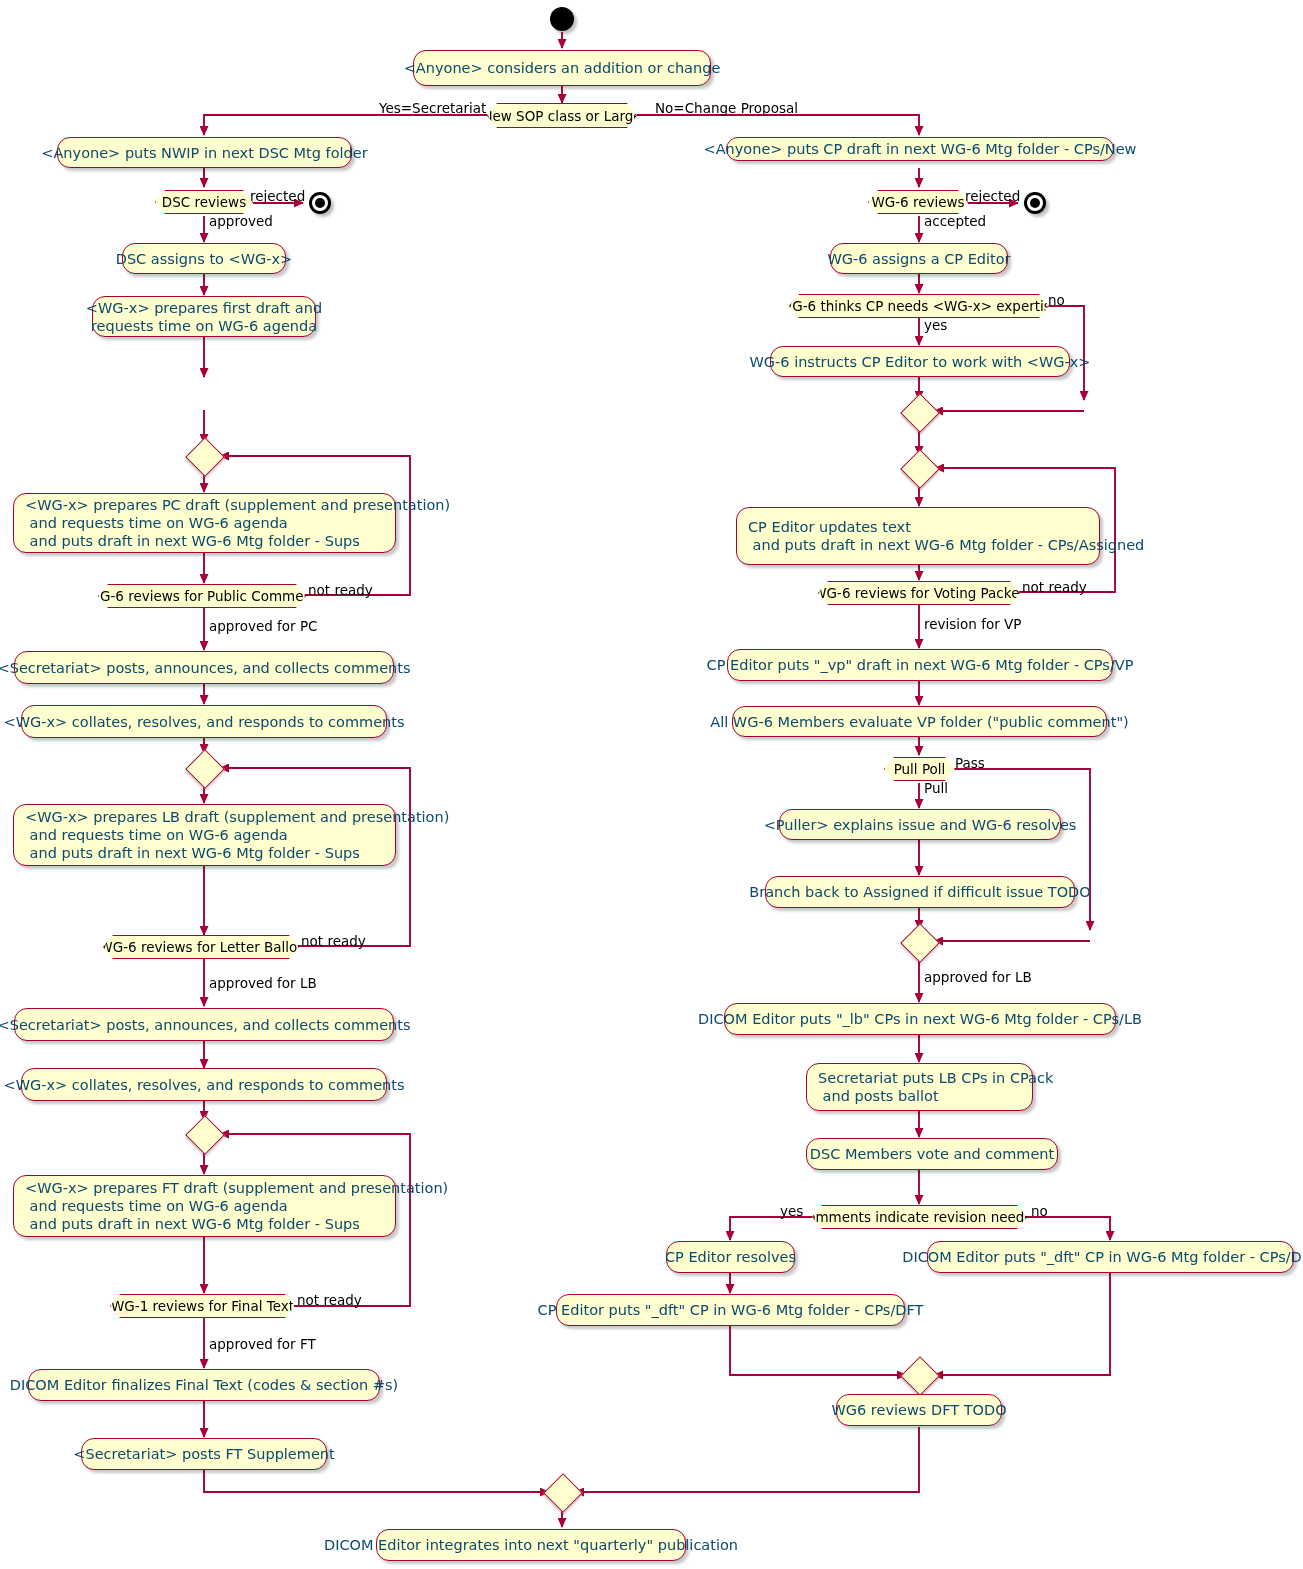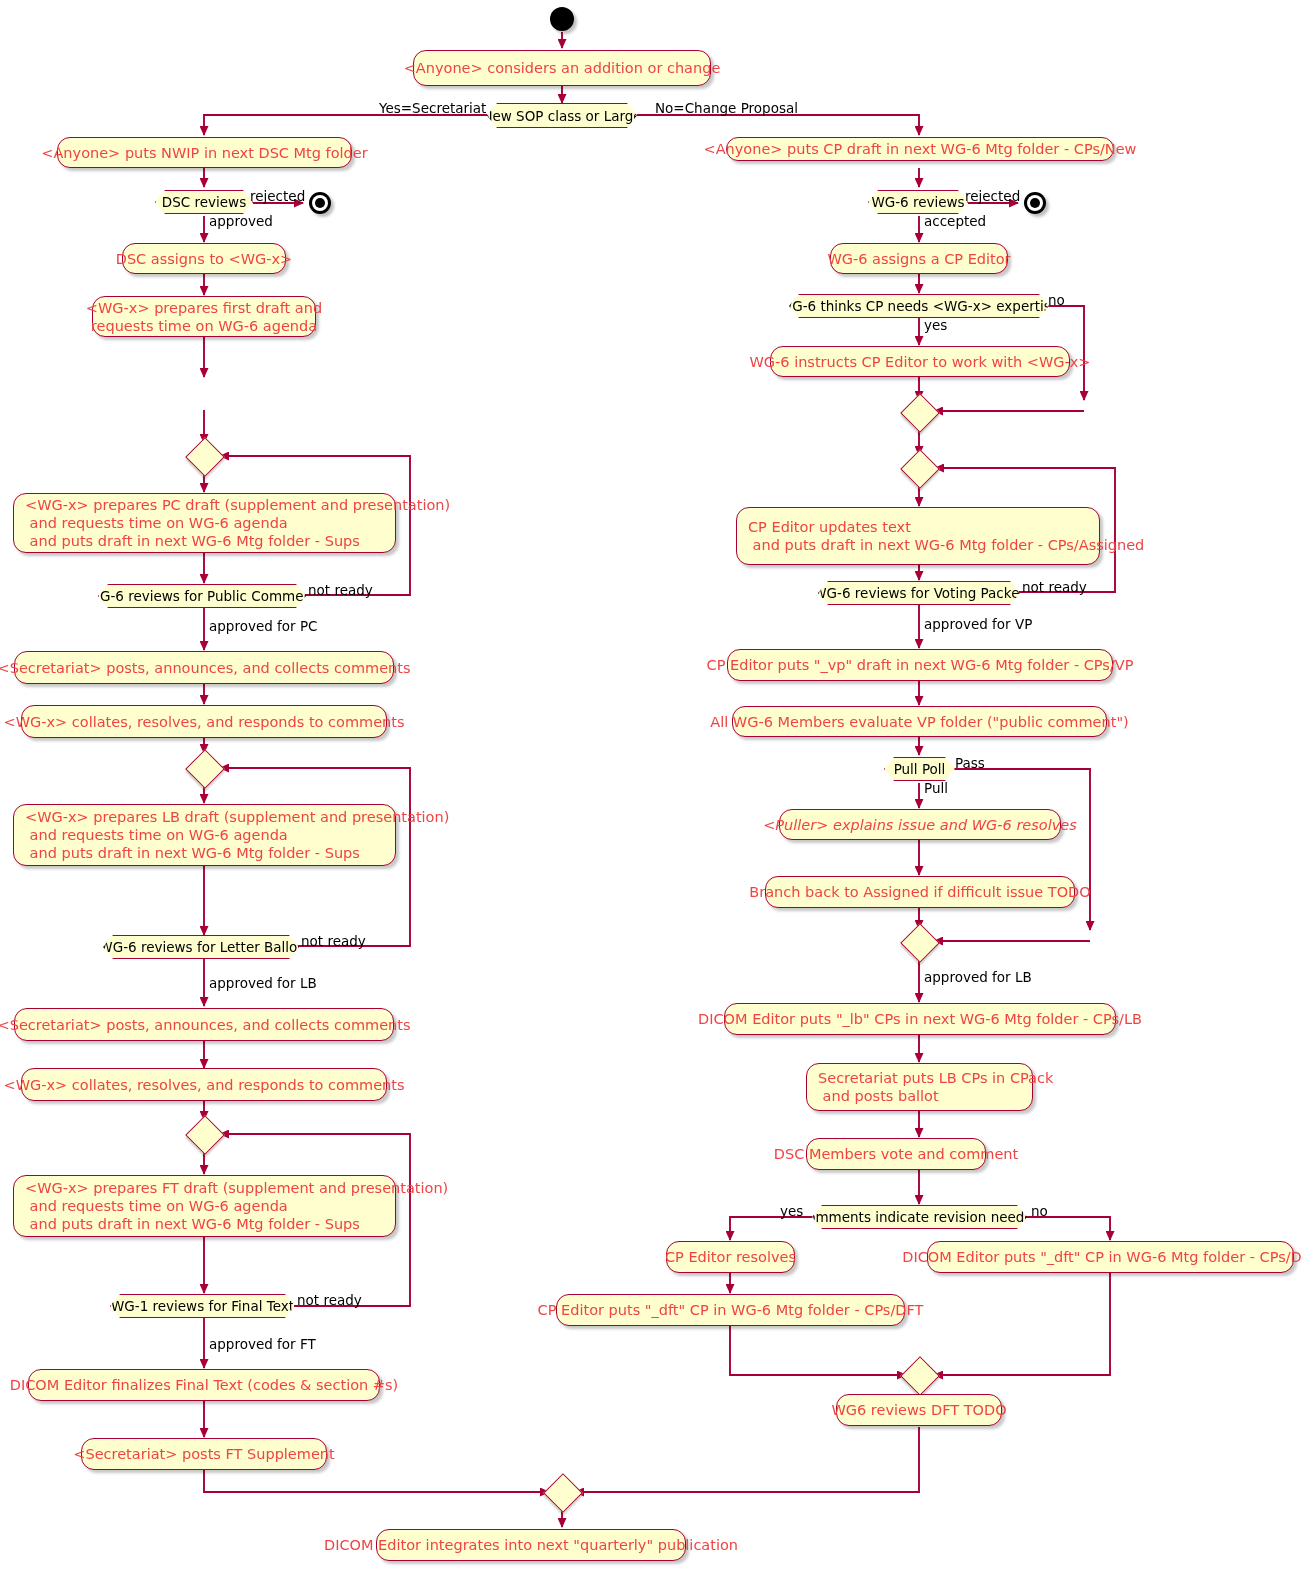--- a/index.html
+++ b/index.html
@@ -9,21 +9,21 @@
   }
   #canvas{position:absolute;left:0;top:0;width:1303px;height:1569px;}
   svg.wires{position:absolute;left:0;top:0;width:1303px;height:1569px;pointer-events:none;}
 
   
   .node{
     position:absolute;box-sizing:border-box;
     background:#FEFECE;border:1.4px solid #A80036;border-radius:13px;
     box-shadow:3px 3px 3px rgba(0,0,0,0.22);
     display:flex;align-items:center;justify-content:center;
-    color:#ef4444;font-size:14.5px;line-height:18px;white-space:pre;
+    color:#0c4a6e;font-size:14.5px;line-height:18px;white-space:pre;
     padding:0 11px;text-align:center;
   }
   .node.left-text{justify-content:flex-start;text-align:left;}
 
   
   .hex{
     position:absolute;box-sizing:border-box;
     background:#FEFECE;border:1.4px solid #A80036;
     display:flex;align-items:center;justify-content:center;
     color:#000;font-size:13.5px;white-space:pre;
@@ -226,43 +226,43 @@
 
   <div class="diamond" style="left:906px;top:399px;"></div>
 
   <div class="diamond" style="left:906px;top:455px;"></div>
 
   <div class="node left-text" style="left:736px;top:507px;width:364px;height:58px;">CP Editor updates text
  and puts draft in next WG-6 Mtg folder - CPs/Assigned</div>
 
   <div class="hex" style="left:818px;top:581px;width:202px;height:24px;">WG-6 reviews for Voting Packet</div>
   <div class="elabel" style="left:1022px;top:579px;">not ready</div>
-  <div class="elabel" style="left:924px;top:616px;">approved for VP</div>
+  <div class="elabel" style="left:924px;top:616px;">revision for VP</div>
 
   <div class="node" style="left:727px;top:649px;width:386px;height:32px;">CP Editor puts "_vp" draft in next WG-6 Mtg folder - CPs/VP</div>
 
   <div class="node" style="left:732px;top:706px;width:375px;height:31px;">All WG-6 Members evaluate VP folder ("public comment")</div>
 
   <div class="hex" style="left:884px;top:757px;width:71px;height:24px;">Pull Poll</div>
   <div class="elabel" style="left:955px;top:755px;">Pass</div>
   <div class="elabel" style="left:924px;top:780px;">Pull</div>
 
-  <div class="node" style="left:779px;top:809px;width:282px;height:31px;font-style:italic;">&lt;Puller&gt; explains issue and WG-6 resolves</div>
+  <div class="node" style="left:779px;top:809px;width:282px;height:31px;">&lt;Puller&gt; explains issue and WG-6 resolves</div>
 
   <div class="node" style="left:765px;top:876px;width:310px;height:32px;">Branch back to Assigned if difficult issue TODO</div>
 
   <div class="diamond" style="left:906px;top:929px;"></div>
   <div class="elabel" style="left:924px;top:969px;">approved for LB</div>
 
   <div class="node" style="left:724px;top:1003px;width:392px;height:32px;">DICOM Editor puts "_lb" CPs in next WG-6 Mtg folder - CPs/LB</div>
 
   <div class="node left-text" style="left:806px;top:1063px;width:227px;height:48px;">Secretariat puts LB CPs in CPack
  and posts ballot</div>
 
-  <div class="node" style="left:806px;top:1138px;width:180px;height:32px;">DSC Members vote and comment</div>
+  <div class="node" style="left:806px;top:1138px;width:252px;height:32px;">DSC Members vote and comment</div>
 
   <div class="hex" style="left:812px;top:1205px;width:215px;height:24px;">Comments indicate revision needed</div>
   <div class="elabel" style="left:780px;top:1203px;">yes</div>
   <div class="elabel" style="left:1031px;top:1203px;">no</div>
 
   <div class="node" style="left:666px;top:1241px;width:129px;height:32px;">CP Editor resolves</div>
 
   <div class="node" style="left:556px;top:1294px;width:349px;height:32px;">CP Editor puts "_dft" CP in WG-6 Mtg folder - CPs/DFT</div>
 
   <div class="node" style="left:927px;top:1241px;width:367px;height:32px;">DICOM Editor puts "_dft" CP in WG-6 Mtg folder - CPs/DFT</div>

